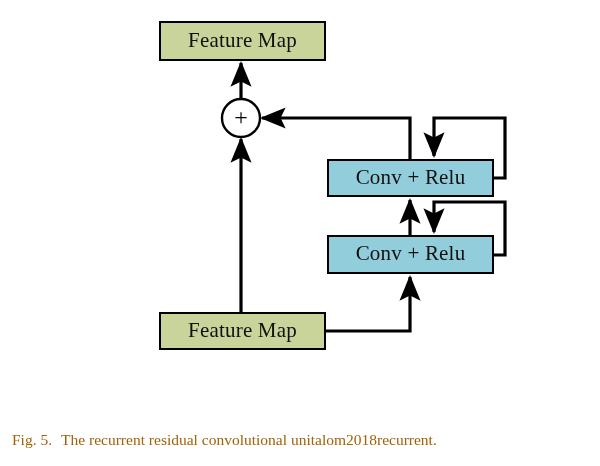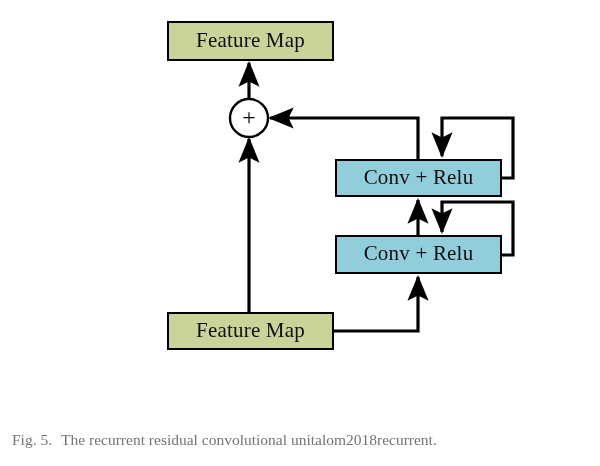--- a/index.html
+++ b/index.html
@@ -11,21 +11,21 @@
   body {
     width: 600px;
     height: 466px;
     position: relative;
     overflow: hidden;
     font-family: "Liberation Serif", "DejaVu Serif", serif;
     color: #000000;
   }
   #figure-canvas {
     position: absolute;
-    left: 8px;
+    left: 0;
     top: 0;
     width: 587px;
     height: 410px;
   }
   #figure-canvas svg {
     display: block;
     width: 600px;
     height: 410px;
   }
   .node-label {
@@ -44,21 +44,21 @@
     dominant-baseline: middle;
   }
   #caption {
     position: absolute;
     left: 12px;
     top: 430px;
     width: 578px;
     font-family: "Liberation Serif", "DejaVu Serif", serif;
     font-size: 15.5px;
     line-height: 20px;
-    color: #737373;
+    color: #a16207;
     white-space: nowrap;
   }
   #caption .cap-prefix {
     margin-right: 9px;
   }
 </style>
 </head>
 <body>
 
 <div id="figure-canvas">

